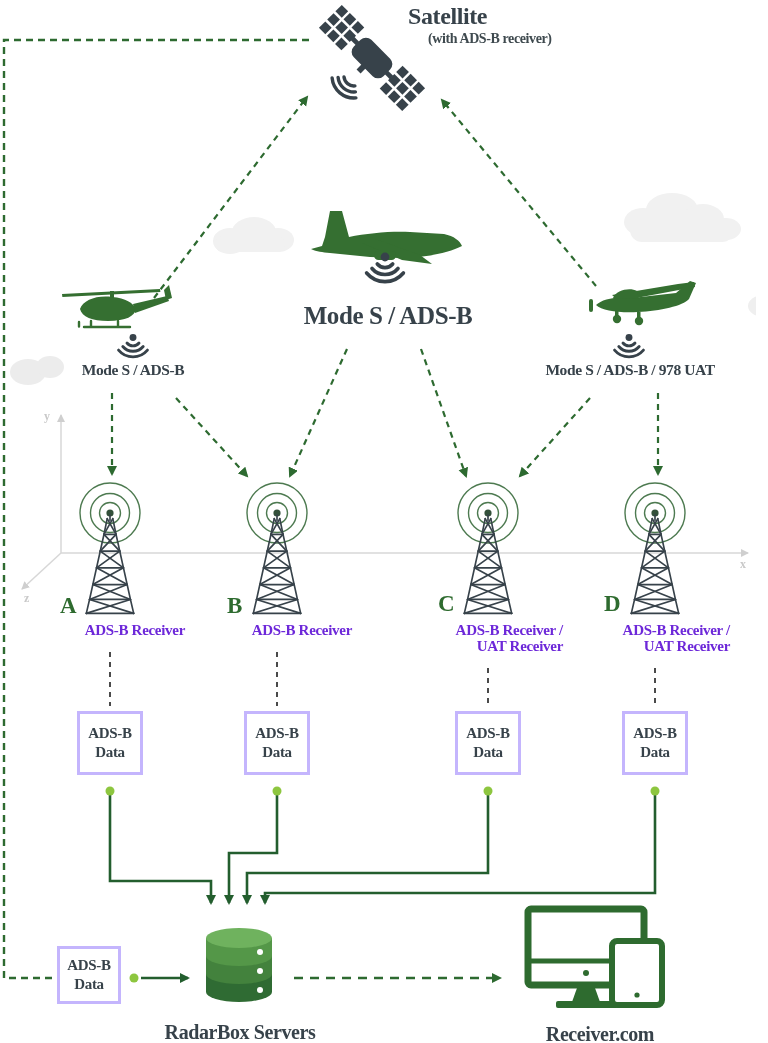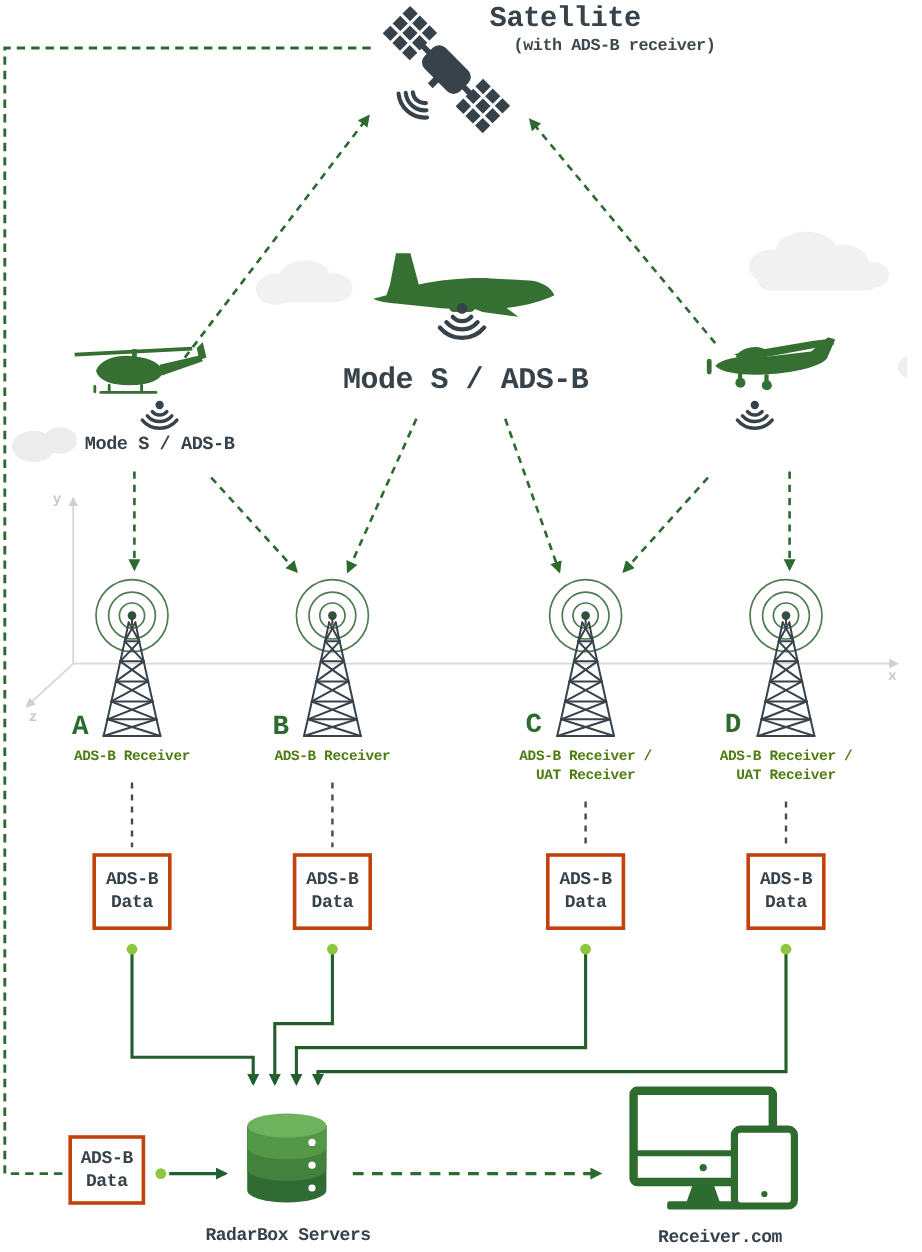--- a/index.html
+++ b/index.html
@@ -1,34 +1,34 @@
 <!DOCTYPE html>
 <html><head>
 <meta charset="utf-8">
 <style>
   html,body{margin:0;padding:0;background:#ffffff;}
   #stage{position:relative;width:756px;height:1043px;background:#ffffff;overflow:hidden;
-         font-family:Liberation Mono, monospace;border-radius:23px;}
+         font-family:Liberation Serif, serif;border-radius:23px;}
   svg.overlay{position:absolute;left:0;top:0;z-index:1;}
   .lbl{position:absolute;z-index:2;font-weight:bold;color:#37424a;text-align:center;
        letter-spacing:-0.4px;white-space:nowrap;}
   .axis-lbl{position:absolute;z-index:2;color:#c9c9c9;font-size:12px;font-weight:bold;}
   .tower-letter{position:absolute;z-index:2;font-size:23px;font-weight:bold;color:#2e6b2f;}
-  .rx-lbl{position:absolute;z-index:2;width:150px;font-size:12px;line-height:15.5px;
-          font-weight:bold;color:#4d7c0f;text-align:center;letter-spacing:-0.3px;}
-  .databox{position:absolute;z-index:2;width:60px;height:58px;border:3px solid #c2410c;
+  .rx-lbl{position:absolute;z-index:2;width:150px;font-size:15px;line-height:15.5px;
+          font-weight:bold;color:#6d28d9;text-align:right;letter-spacing:-0.3px;}
+  .databox{position:absolute;z-index:2;width:60px;height:58px;border:3px solid #c4b5fd;
            background:#ffffff;display:flex;flex-direction:column;align-items:center;
            justify-content:center;font-weight:bold;font-size:15px;line-height:19px;
            color:#37424a;letter-spacing:-0.3px;}
   .title-main{left:408px;top:3px;font-size:24px;}
   .title-sub{left:408px;top:31px;font-size:14px;color:#3f4a4f;margin-left:20px;}
   .jet-lbl{left:270px;top:302px;width:236px;font-size:25px;}
   .heli-lbl{left:43px;top:361px;width:180px;font-size:15.5px;}
   .ga-lbl{left:520px;top:361px;width:220px;font-size:15.5px;}
-  .footer-lbl{z-index:2;font-size:15px;}
+  .footer-lbl{z-index:2;font-size:20px;}
 </style>
 </head>
 <body>
 
 <div id="stage">
 
 <svg class="overlay" width="768" height="1043" viewBox="0 0 768 1043">
   <defs>
     <marker id="mk-green" markerUnits="userSpaceOnUse" markerWidth="11" markerHeight="11" refX="8" refY="5" orient="auto">
       <path d="M0,0 L10,5 L0,10 Z" fill="#2d6a30"></path>
@@ -245,20 +245,21 @@
     <rect x="612" y="941" width="50" height="64" rx="5" fill="#ffffff" stroke="#2e6b2f" stroke-width="6"></rect>
     <circle cx="637" cy="995" r="2.6" fill="#2e6b2f"></circle>
   </g>
 </svg>
 
 <div class="lbl title-main">Satellite</div>
 <div class="lbl title-sub">(with ADS-B receiver)</div>
 
 <div class="lbl jet-lbl">Mode S / ADS-B</div>
 <div class="lbl heli-lbl">Mode S / ADS-B</div>
+<div class="lbl ga-lbl">Mode S / ADS-B / 978 UAT</div>
 
 <div class="axis-lbl" style="left:44px;top:409px;">y</div>
 <div class="axis-lbl" style="left:740px;top:557px;">x</div>
 <div class="axis-lbl" style="left:24px;top:591px;">z</div>
 
 <div class="tower-letter" style="left:60px;top:593px;">A</div>
 <div class="tower-letter" style="left:227px;top:593px;">B</div>
 <div class="tower-letter" style="left:438px;top:591px;">C</div>
 <div class="tower-letter" style="left:604px;top:591px;">D</div>
 

